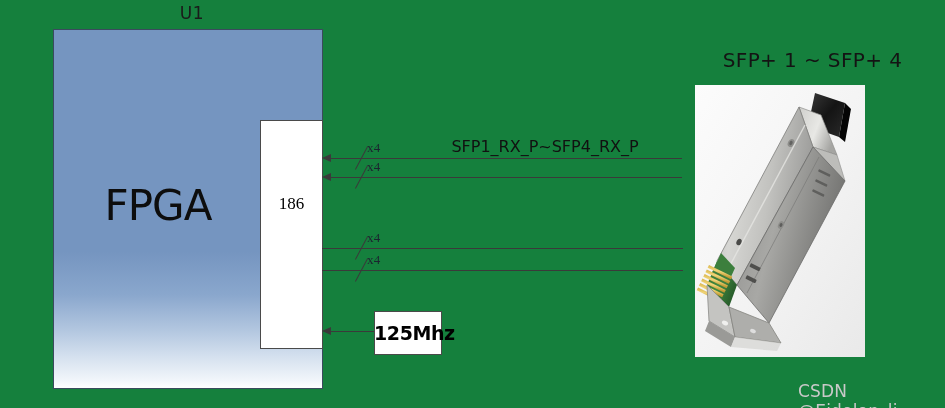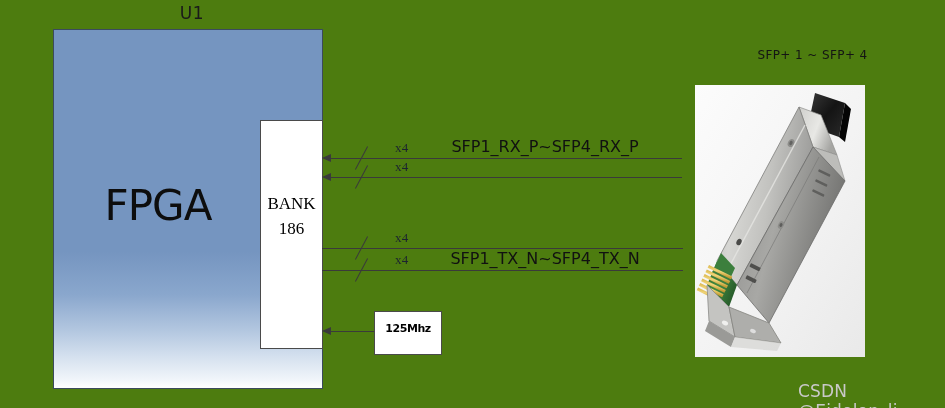--- a/index.html
+++ b/index.html
@@ -8,21 +8,21 @@
     background: #ffffff;
   }
   body {
     font-family: "Liberation Sans", sans-serif;
     -webkit-font-smoothing: antialiased;
   }
   #canvas {
     position: relative;
     width: 945px;
     height: 408px;
-    background: #4d7c0f;
+    background: #15803d;
     overflow: hidden;
   }
 
   
   #u1-label {
     position: absolute;
     left: 137px;
     top: 3px;
     width: 110px;
     text-align: center;
@@ -110,21 +110,20 @@
     border-left: 1.6px solid #3a3a3a;
     transform: rotate(28deg);
     transform-origin: 50% 50%;
   }
   .xlabel {
     position: absolute;
     font-family: "Liberation Serif", serif;
     font-size: 13px;
     color: #1c2430;
     letter-spacing: 0.3px;
-    margin-left: 28px;
   }
   .signame {
     position: absolute;
     font-family: "DejaVu Sans", sans-serif;
     font-size: 16px;
     color: #111111;
     white-space: nowrap;
     text-align: center;
   }
 
@@ -140,34 +139,34 @@
     box-sizing: border-box;
   }
   #clk-text {
     position: absolute;
     left: 374px;
     top: 322px;
     width: 68px;
     text-align: center;
     font-family: "DejaVu Sans", sans-serif;
     font-weight: bold;
-    font-size: 11px;
+    font-size: 19px;
     color: #000000;
     letter-spacing: -0.4px;
   }
 
   
   #sfp-label {
     position: absolute;
     left: 680px;
     top: 48px;
     width: 265px;
     text-align: center;
     font-family: "DejaVu Sans", sans-serif;
-    font-size: 12px;
+    font-size: 20px;
     color: #141414;
     letter-spacing: 0.4px;
   }
   #sfp-photo {
     position: absolute;
     left: 695px;
     top: 85px;
     width: 170px;
     height: 272px;
     background: linear-gradient(145deg,#fbfbfb 0%, #f4f4f4 45%, #ededed 100%);
@@ -191,21 +190,20 @@
 
 <div id="canvas">
 
   <div id="u1-label">U1</div>
 
   <div id="fpga-box"></div>
   <div id="fpga-text">FPGA</div>
 
   <div id="bank-box"></div>
   <div id="bank-text">
-    <span>BANK</span>
     <span>186</span>
   </div>
 
   <div class="wire" style="left:331px; top:158px; width:351px;"></div>
   <div class="arrowhead" style="left:322px; top:153.5px;"></div>
   <div class="slash" style="left:361px; top:145px;"></div>
   <div class="xlabel" style="left:367px; top:140px;">x4</div>
   <div class="signame" style="left:400px; top:137px; width:290px;">SFP1_RX_P~SFP4_RX_P</div>
 
   <div class="wire" style="left:331px; top:177px; width:351px;"></div>
@@ -213,21 +211,20 @@
   <div class="slash" style="left:361px; top:164px;"></div>
   <div class="xlabel" style="left:367px; top:159px;">x4</div>
 
   <div class="wire" style="left:322px; top:248px; width:361px;"></div>
   <div class="slash" style="left:361px; top:235px;"></div>
   <div class="xlabel" style="left:367px; top:230px;">x4</div>
 
   <div class="wire" style="left:322px; top:270px; width:361px;"></div>
   <div class="slash" style="left:361px; top:257px;"></div>
   <div class="xlabel" style="left:367px; top:252px;">x4</div>
-  <div class="signame" style="left:400px; top:249px; width:290px;">SFP1_TX_N~SFP4_TX_N</div>
 
   <div class="wire" style="left:331px; top:331px; width:44px;"></div>
   <div class="arrowhead" style="left:322px; top:326.5px;"></div>
 
   <div id="clk-box"></div>
   <div id="clk-text">125Mhz</div>
 
   <div id="sfp-label">SFP+ 1 ~ SFP+ 4</div>
 
   <div id="sfp-photo">

